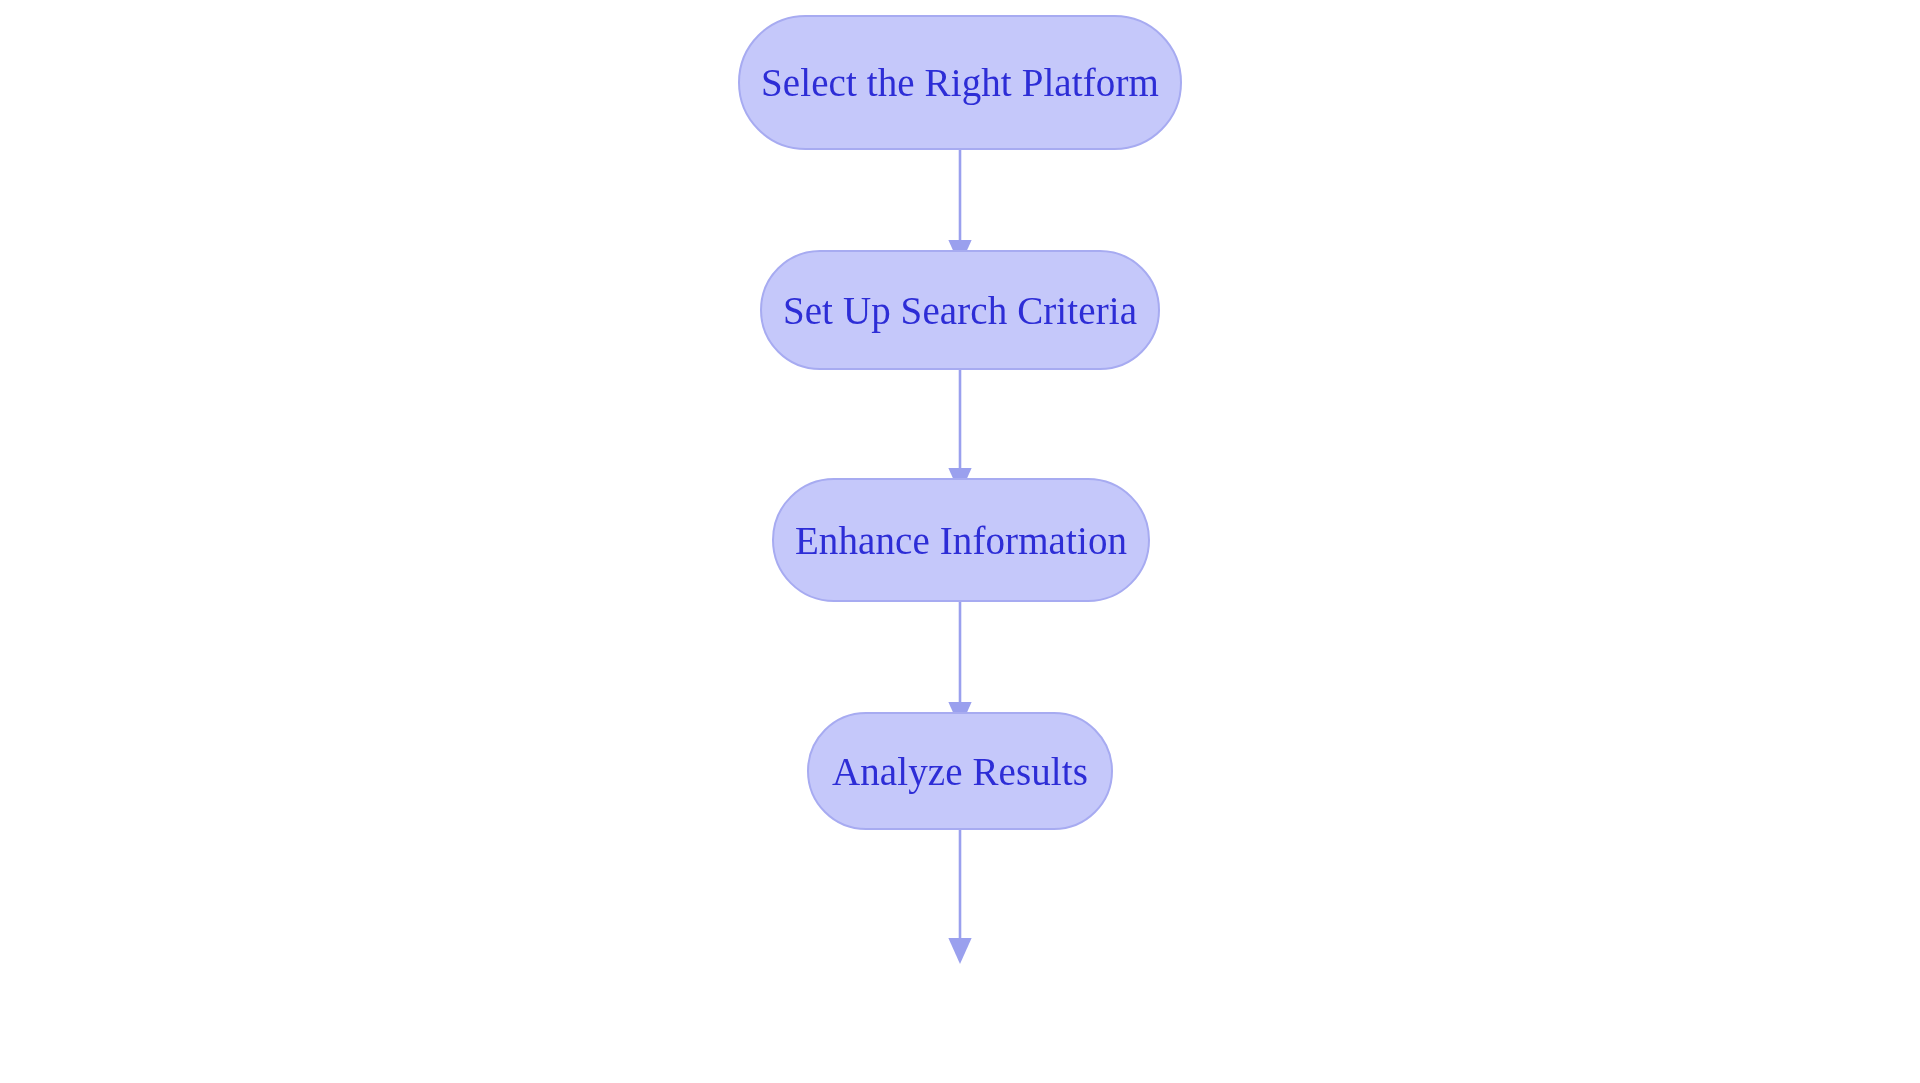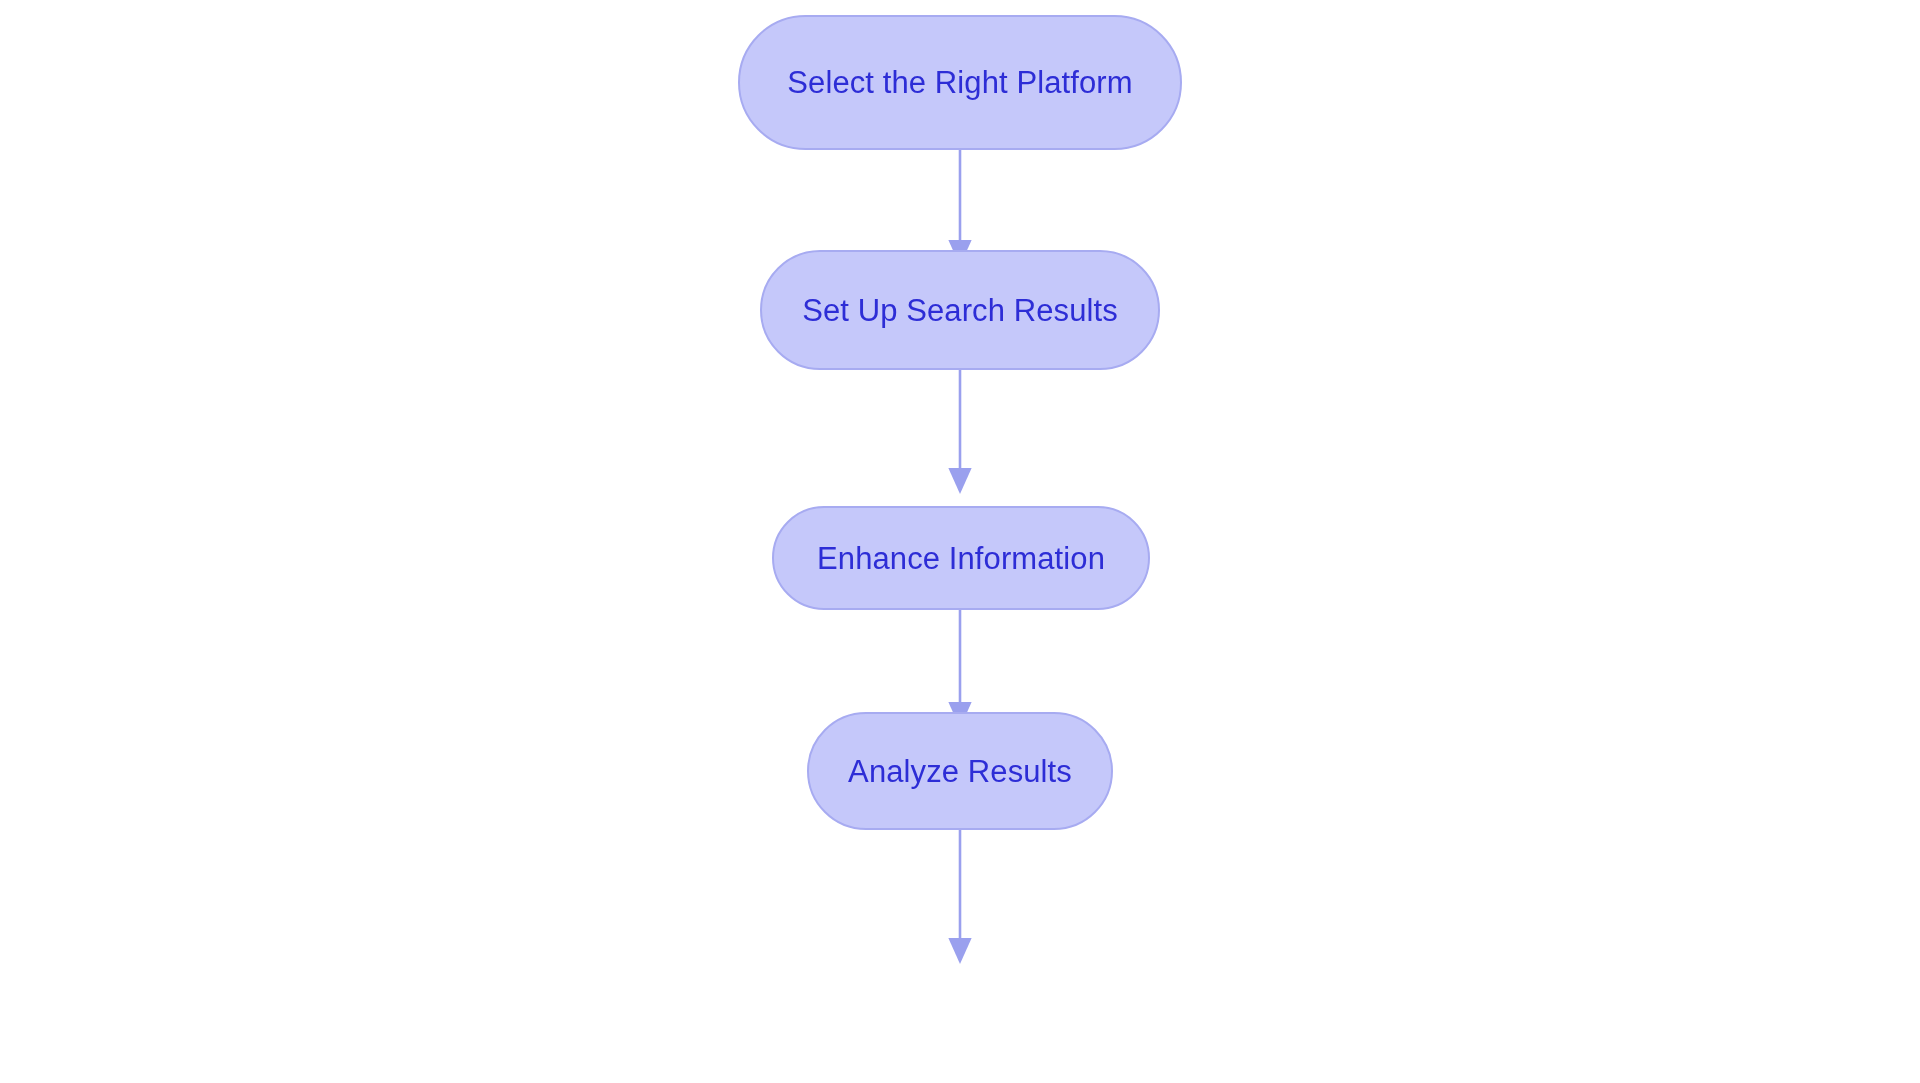--- a/index.html
+++ b/index.html
@@ -36,22 +36,22 @@
     align-items: center;
     justify-content: center;
     background: #c5c8fa;
     border: 2px solid #a7abf1;
     border-radius: 999px;
     z-index: 2;
   }
 
   .flow-node-label {
     color: #2d2dd6;
-    font-family: Liberation Sans, sans-serif;
-    font-size: 31px;
+    font-family: Liberation Serif, serif;
+    font-size: 39px;
     font-weight: 400;
     line-height: 1;
     letter-spacing: 0.1px;
     white-space: nowrap;
     user-select: none;
   }
 </style>
 </head>
 <body>
 
@@ -76,24 +76,24 @@
     <g>
       <line x1="960" y1="830" x2="960" y2="941" stroke="#9aa0ee" stroke-width="2.6" marker-end="url(#arrowhead)"></line>
     </g>
   </svg>
 
   <div class="flow-node" id="node-1" style="left: 738px; top: 15px; width: 444px; height: 135px; background: rgb(197, 200, 250); border-color: rgb(167, 171, 241);">
     <span class="flow-node-label" style="color: rgb(45, 45, 214);">Select the Right Platform</span>
   </div>
 
   <div class="flow-node" id="node-2" style="left: 760px; top: 250px; width: 400px; height: 120px; background: rgb(197, 200, 250); border-color: rgb(167, 171, 241);">
-    <span class="flow-node-label" style="color: rgb(45, 45, 214);">Set Up Search Results</span>
+    <span class="flow-node-label" style="color: rgb(45, 45, 214);">Set Up Search Criteria</span>
   </div>
 
-  <div class="flow-node" id="node-3" style="left: 772px; top: 506px; width: 378px; height: 104px; background: rgb(197, 200, 250); border-color: rgb(167, 171, 241);">
+  <div class="flow-node" id="node-3" style="left: 772px; top: 478px; width: 378px; height: 124px; background: rgb(197, 200, 250); border-color: rgb(167, 171, 241);">
     <span class="flow-node-label" style="color: rgb(45, 45, 214);">Enhance Information</span>
   </div>
 
   <div class="flow-node" id="node-4" style="left: 807px; top: 712px; width: 306px; height: 118px; background: rgb(197, 200, 250); border-color: rgb(167, 171, 241);">
     <span class="flow-node-label" style="color: rgb(45, 45, 214);">Analyze Results</span>
   </div>
 
 
 </div>
 

